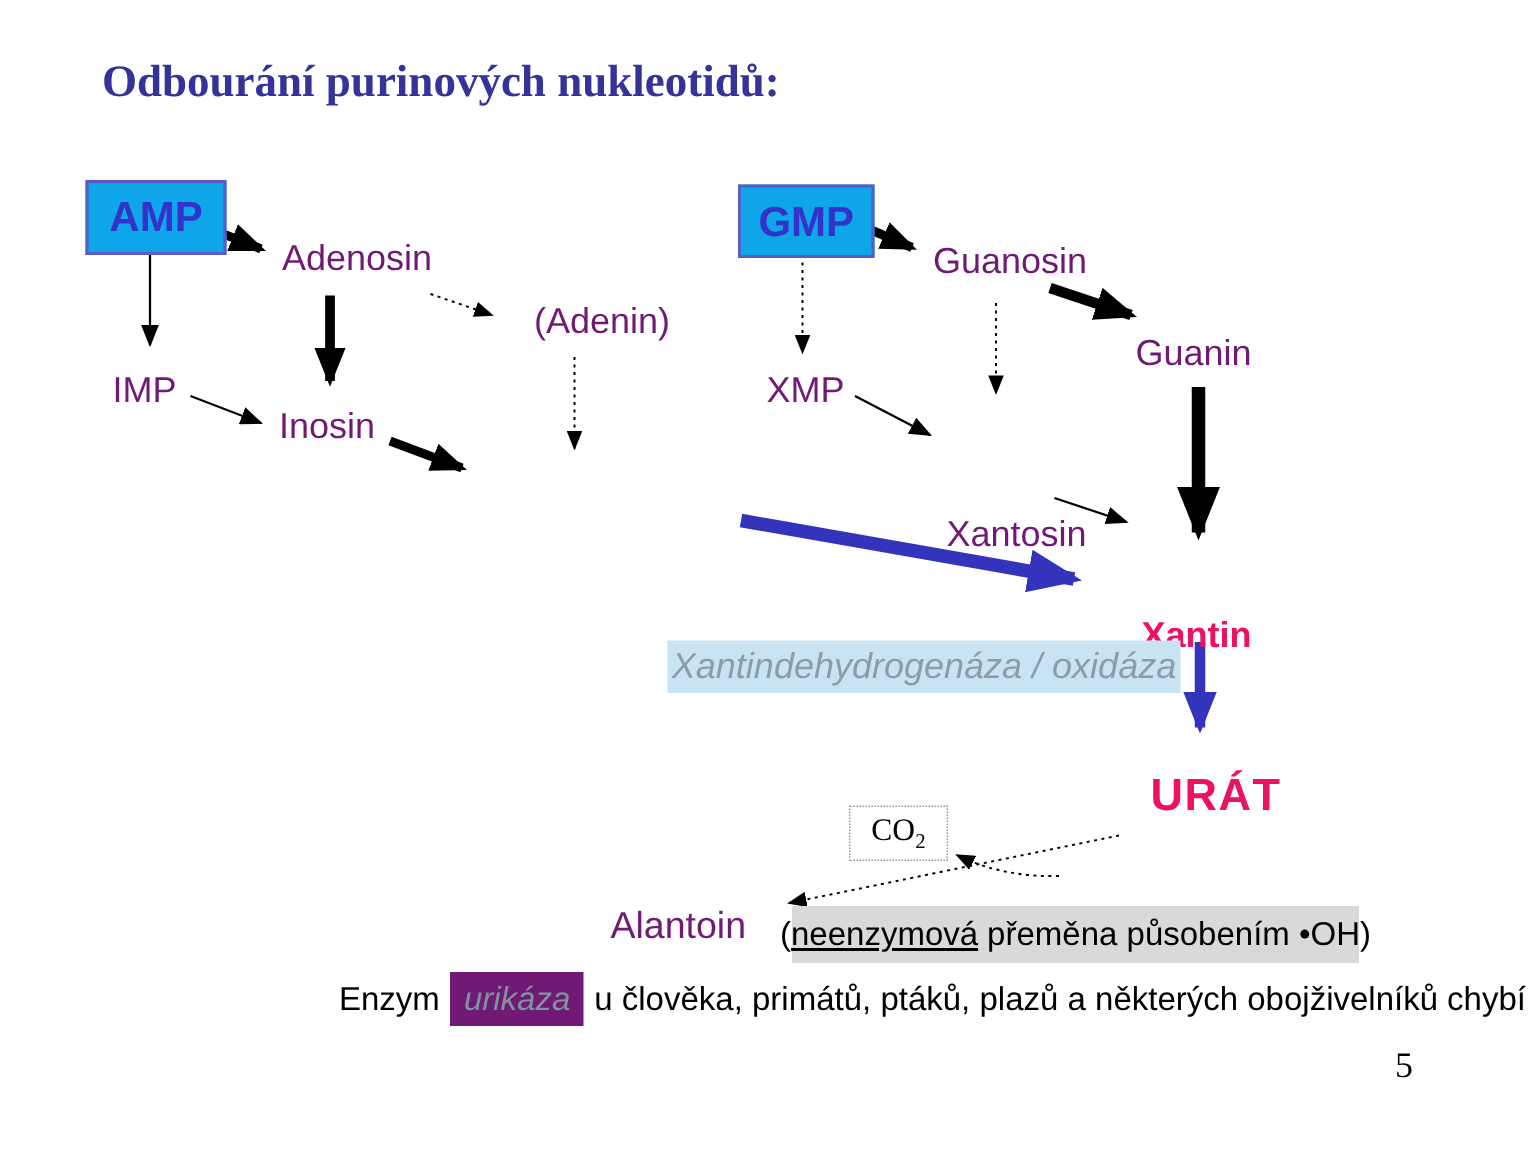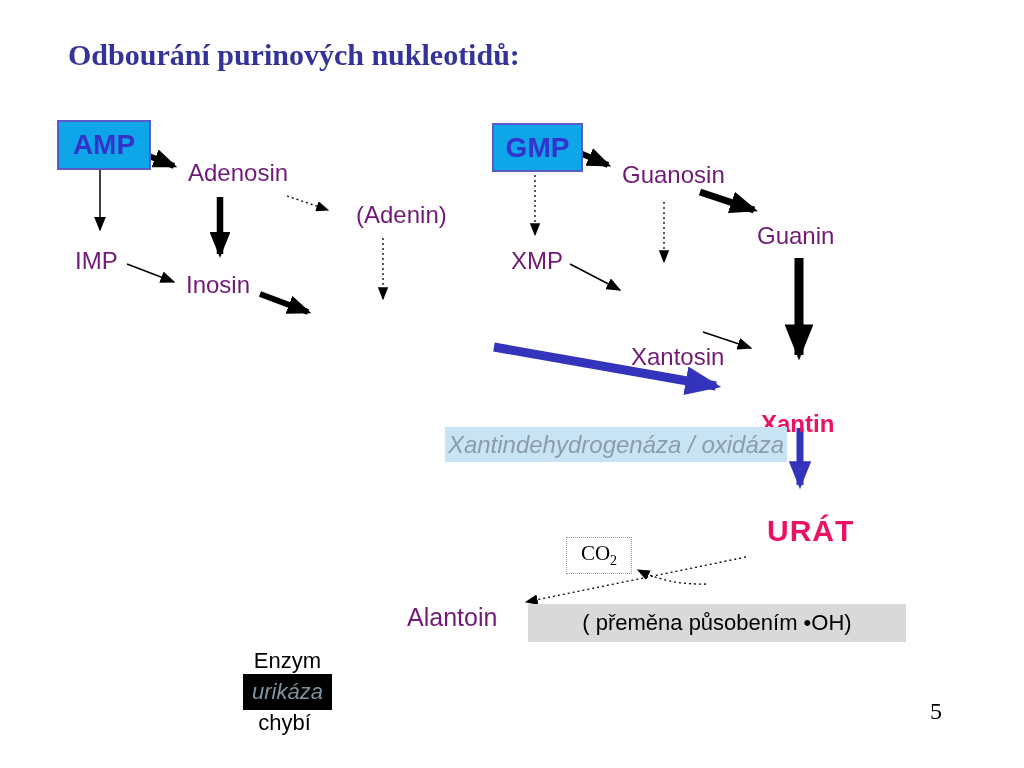--- a/index.html
+++ b/index.html
@@ -15,22 +15,22 @@
   .enzyme-box{left:405px;top:427px;width:342px;height:35px;background:#C8E4F4;
               display:flex;align-items:center;justify-content:center;
               font-style:italic;font-size:24px;color:#8C9DA9;white-space:nowrap;margin-left:40px;}
   .co2-box{left:566px;top:537px;width:64px;height:35px;border:1px dotted #999;
            display:flex;align-items:center;justify-content:center;font-size:21px;color:#000;font-family:Liberation Serif, serif;}
   .co2-box sub{font-size:14px;}
   .gray-note{left:528px;top:604px;width:378px;height:38px;background:#D9D9D9;
              display:flex;align-items:center;justify-content:center;font-size:22px;color:#000;white-space:nowrap;}
   .gray-note .u{text-decoration:underline;}
   .gray-note .rest{margin-left:6px;}
-  .footer{left:236px;top:648px;font-size:22px;color:#000;white-space:nowrap;display:flex;align-items:center;flex-direction:column;}
-  .footer .hl{background:#000000;color:#7F939E;font-style:italic;padding:5px 9px;margin:0 7px;}
+  .footer{left:226px;top:648px;font-size:22px;color:#000;white-space:nowrap;display:flex;align-items:center;}
+  .footer .hl{background:#701a75;color:#7F939E;font-style:italic;padding:5px 9px;margin:0 7px;}
   .footer .mid{margin-right:6px;}
   .footer .u{margin-right:6px;}
   .pagenum{left:930px;top:698px;font-family:"Liberation Serif",serif;font-size:24px;color:#000;}
   svg.arrows{position:absolute;left:0;top:0;width:1024px;height:768px;pointer-events:none;}
 </style>
 </head>
 <body>
 
 <div class="slide">
 
@@ -92,24 +92,26 @@
   <div class="abs enzyme-box">Xantindehydrogenáza / oxidáza</div>
 
   <div class="abs node magenta urat" style="left:767px;top:514px;">URÁT</div>
   <div class="abs co2-box">
     <span><span>CO</span><sub>2</sub></span>
   </div>
   <div class="abs node" style="left:407px;top:603px;font-size:25px;">Alantoin</div>
 
   <div class="abs gray-note">
     <span>(</span>
+      <span class="u">neenzymová</span>
       <span class="rest">přeměna působením •OH)</span>
   </div>
 
   <div class="abs footer">
     <span>Enzym</span>
       <span class="hl">urikáza</span>
+      <span class="mid">u člověka, primátů, ptáků, plazů a některých obojživelníků</span>
       <span class="u">chybí</span>
   </div>
 
   <div class="abs pagenum">5</div>
 
 </div>
 
 </body></html>

